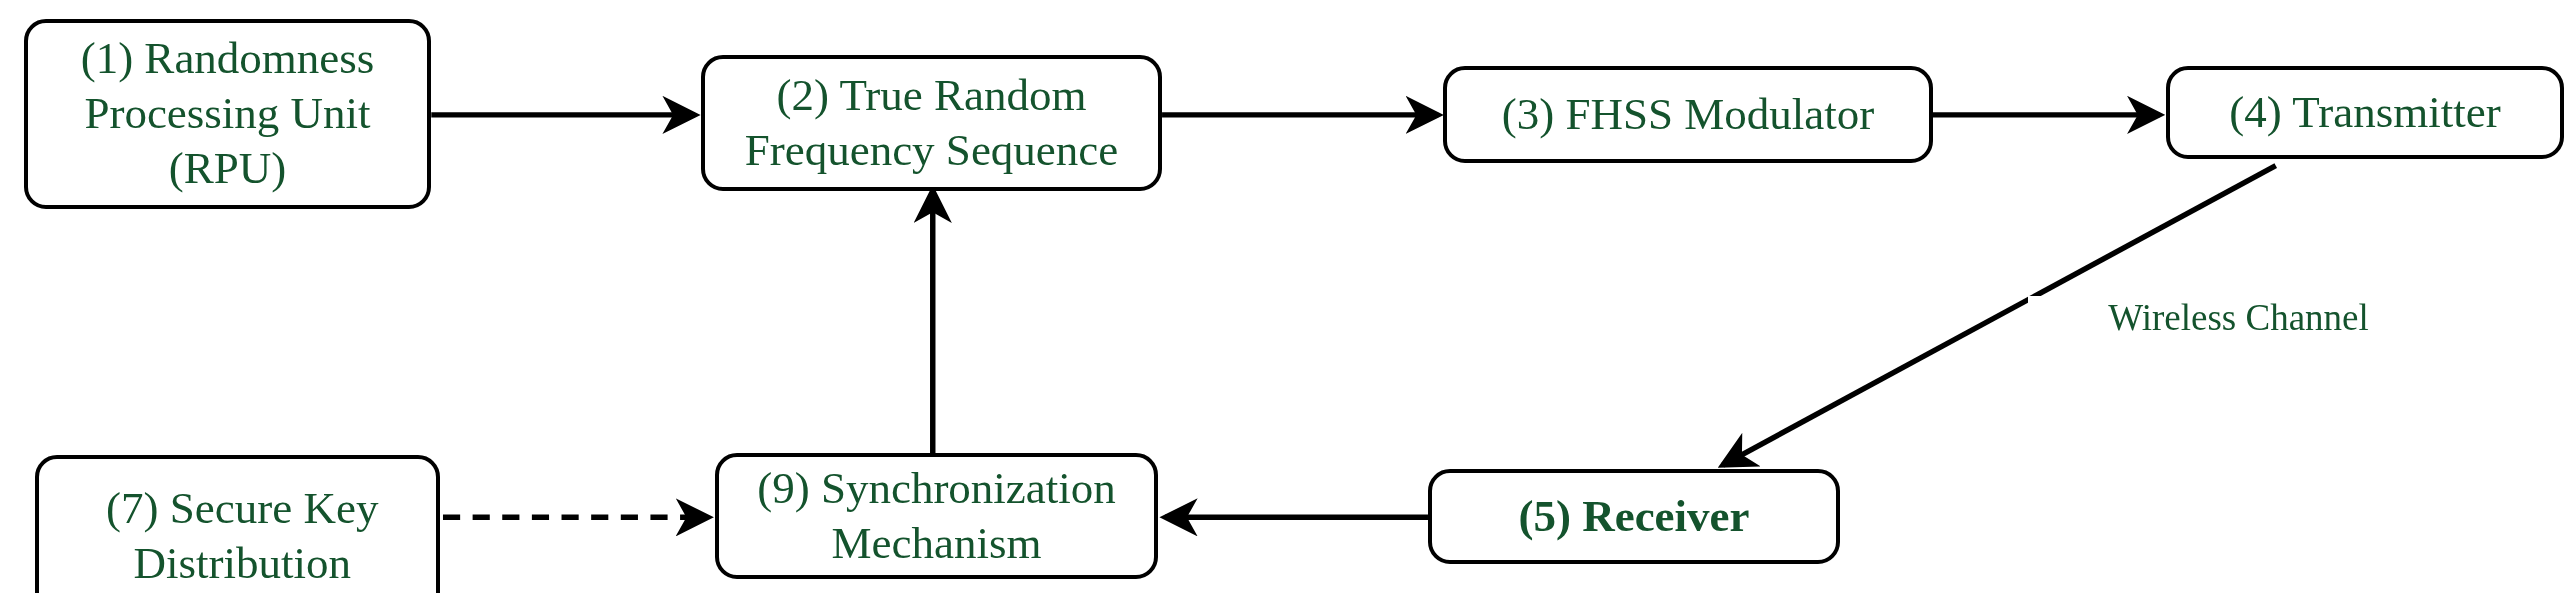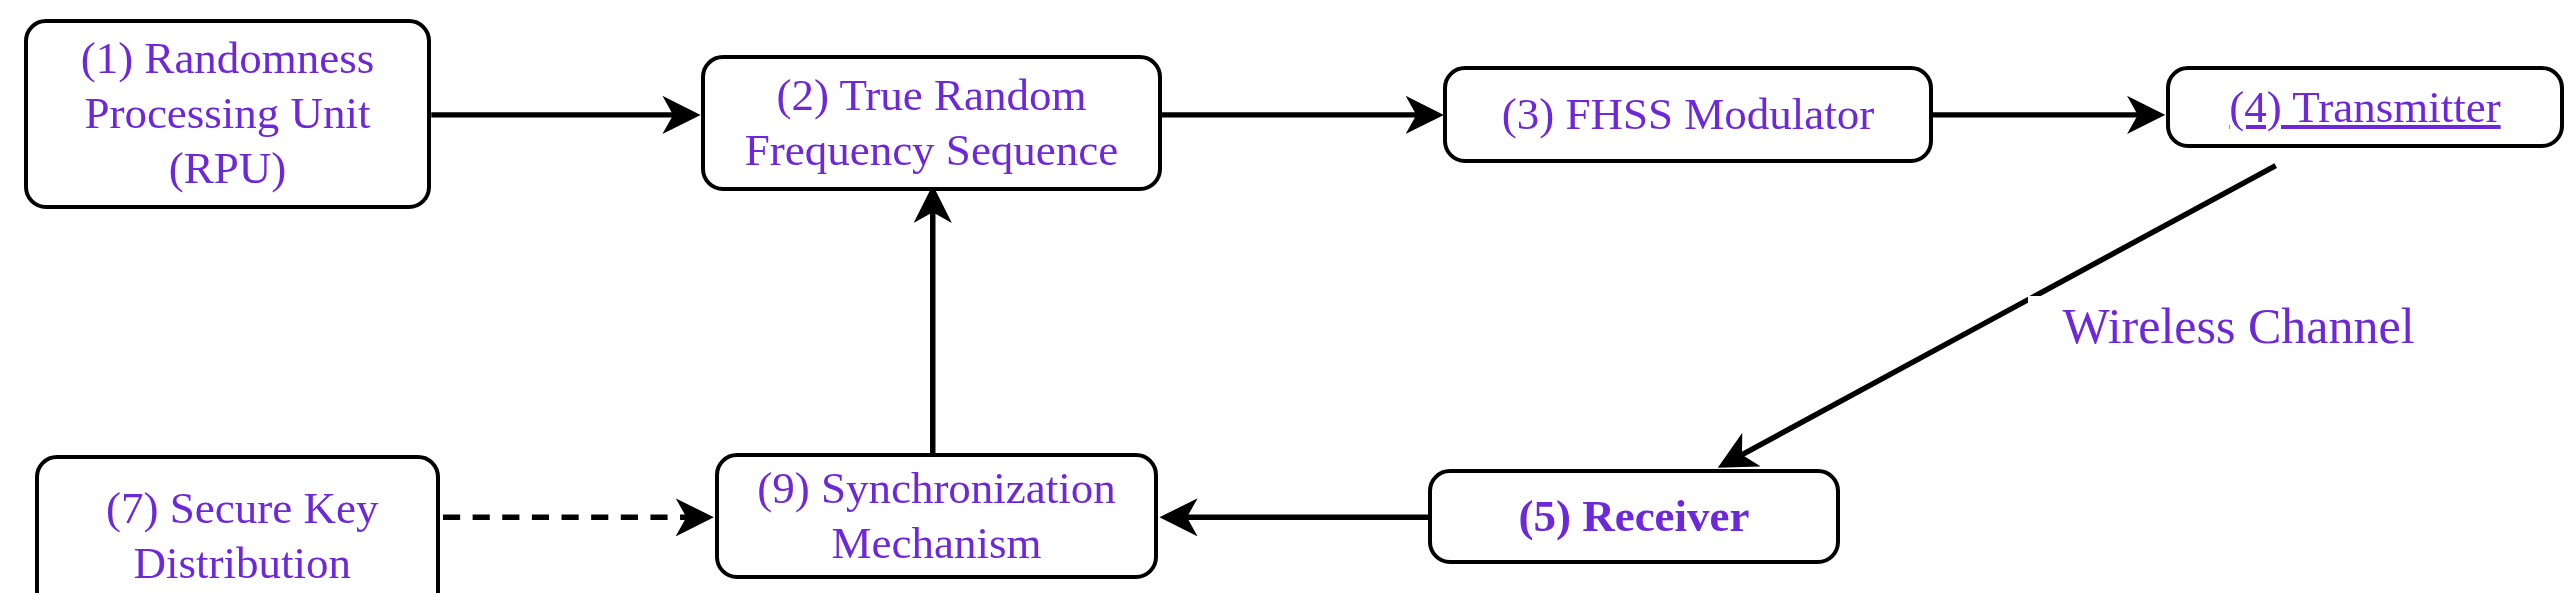--- a/index.html
+++ b/index.html
@@ -7,21 +7,21 @@
     padding: 0;
     background: #ffffff;
   }
   .canvas {
     position: relative;
     width: 2576px;
     height: 594px;
     background: #ffffff;
     overflow: hidden;
     font-family: "Liberation Serif", "DejaVu Serif", serif;
-    color: #6d28d9;
+    color: #14532d;
   }
   .edge-layer {
     position: absolute;
     left: 0;
     top: 0;
     width: 2576px;
     height: 594px;
   }
   .edge {
     stroke: #000000;
@@ -45,31 +45,31 @@
     line-height: 1.22;
     padding: 0 9.4px;
   }
   .node-label {
     display: block;
   }
   
   #n1 { left: 24px;   top: 18.7px;  width: 407px; height: 190px; }
   #n2 { left: 701px;  top: 47px;  width: 461px; height: 136px; margin-top: 8px; }
   #n3 { left: 1443px; top: 66px;  width: 490px; height: 97px; }
-  #n4 { left: 2166px; top: 66px;  width: 398px; height: 82px; text-decoration: underline; }
+  #n4 { left: 2166px; top: 66px;  width: 398px; height: 93px; }
   #n5 { left: 1428px; top: 469px; width: 412px; height: 95px; font-weight: bold; }
   #n6 { left: 715px;  top: 453px; width: 443px; height: 126px; }
   #n7 { left: 35px;   top: 455px; width: 405px; height: 161px; padding-left: 19px; }
   .edge-label {
     position: absolute;
     left: 2028px;
     top: 296px;
     width: 421px;
     text-align: center;
-    font-size: 50px;
+    font-size: 37px;
     line-height: 1.2;
     background: #ffffff;
   }
 </style>
 </head>
 <body>
 
 <div class="canvas">
 
   <svg class="edge-layer" viewBox="0 0 3303 761" xmlns="http://www.w3.org/2000/svg">

